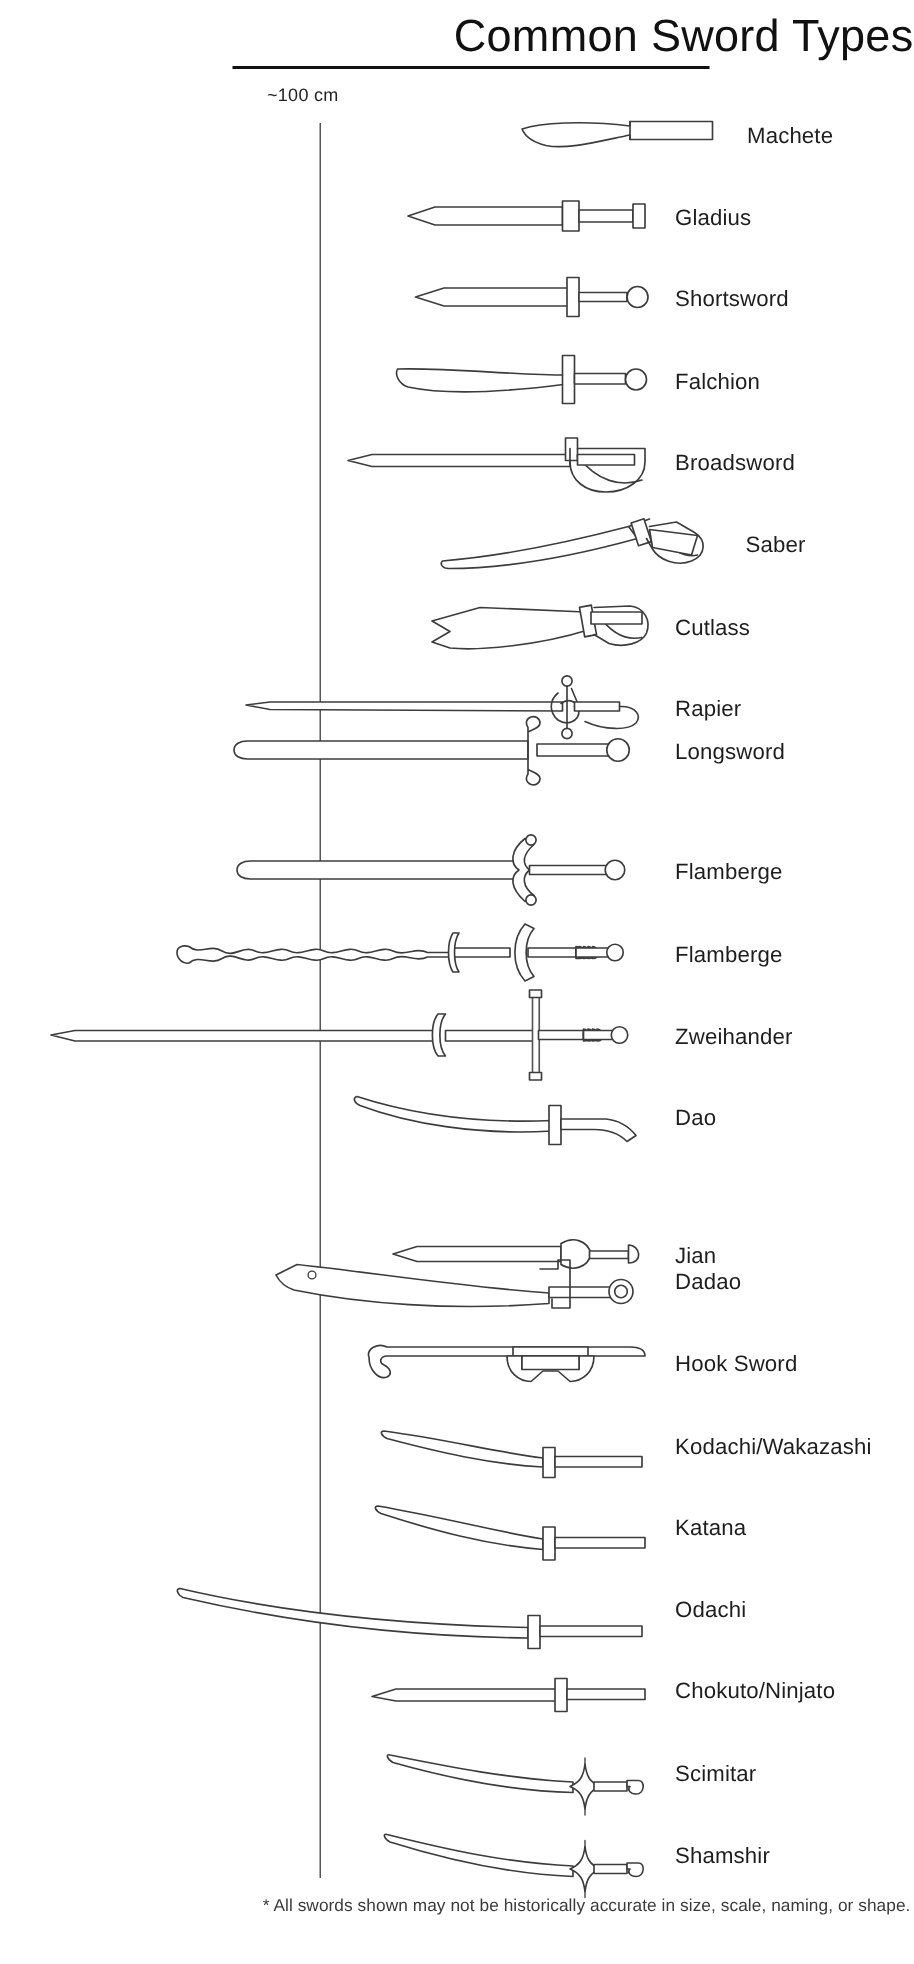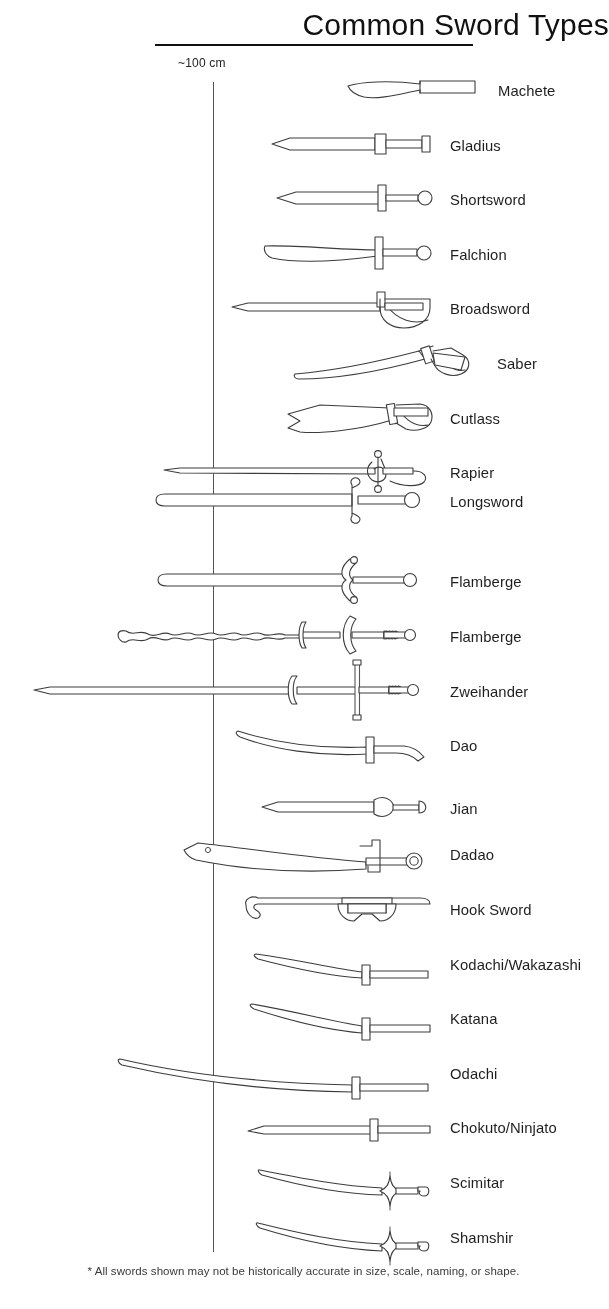--- a/index.html
+++ b/index.html
@@ -52,21 +52,21 @@
     left: 213px;
     width: 1.4px;
     height: 1170px;
     background: #555555;
   }
   .footnote {
     position: absolute;
     top: 1265px;
     left: 0;
     width: 607px;
-    text-align: center;
+    text-align: right;
     font-size: 11.5px;
     color: #3a3a3a;
     letter-spacing: 0.05px;
   }
   #rows {
     position: absolute;
     inset: 0;
   }
   .sword-row {
     position: absolute;
@@ -267,21 +267,21 @@
       <div class="sword-row" style="top: 719.2px;">
         <div class="sword-art">
           <svg width="440" height="54" viewBox="0 0 440 54">
     <path class="fl" d="M238,12 C275,24 320,30 368,28 L368,35 C318,38 272,30 240,18 C236,16 235,13 238,12 Z"></path>
     <rect class="fl" x="366" y="18" width="8" height="26"></rect>
     <path class="fl" d="M374,27 L404,27 C414,28 420,33 424,38 L418,42 C412,36 404,34 396,34 L374,34 Z"></path>
           </svg>
         </div>
         <div class="sword-label">Dao</div>
       </div>
-      <div class="sword-row" style="top: 782px;">
+      <div class="sword-row" style="top: 811px;">
         <div class="sword-art">
           <svg width="440" height="54" viewBox="0 0 440 54">
     <path class="fl" d="M262,25 L278,20 L374,20 L374,30 L278,30 Z"></path>
     <path class="fl" d="M374,18 C382,13 392,16 394,25 C392,34 382,37 374,32 Z"></path>
     <rect class="fl" x="393" y="23" width="26" height="5"></rect>
     <path class="fl" d="M419,19 C427,19 429,31 419,31 Z"></path>
           </svg>
         </div>
         <div class="sword-label">Jian</div>
       </div>

